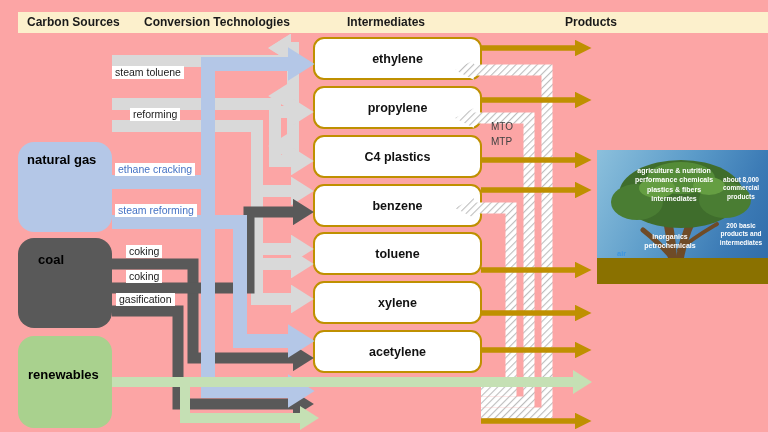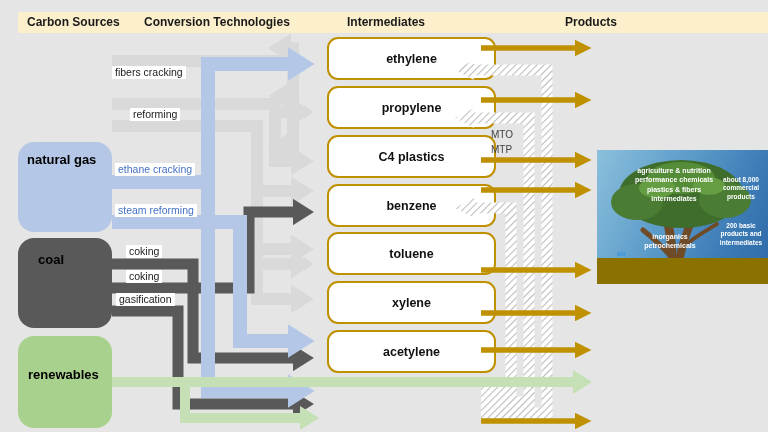--- a/index.html
+++ b/index.html
@@ -1,34 +1,34 @@
 <!DOCTYPE html>
 <html><head>
 <meta charset="utf-8">
 <style>
   html,body{margin:0;padding:0;background:#ffffff;}
-  #stage{position:relative;width:768px;height:432px;background:#e5e5e5;overflow:hidden;
+  #stage{position:relative;width:768px;height:432px;background:#fca5a5;overflow:hidden;
          font-family:"Liberation Sans",sans-serif;}
   
   .hdrband{position:absolute;left:18px;top:12px;width:750px;height:21px;background:#FCF0CC;}
   .hdr{position:absolute;top:15px;font-size:12px;font-weight:bold;color:#1a1a1a;}
   
   .srcbox{position:absolute;left:18px;width:94px;border-radius:16px;box-sizing:border-box;
           font-weight:bold;font-size:13px;color:#000;line-height:1.15;}
   
-  .ibox{position:absolute;left:327px;width:169px;height:43px;box-sizing:border-box;
+  .ibox{position:absolute;left:313px;width:169px;height:43px;box-sizing:border-box;
         background:#fff;border:2.5px solid #BF9000;border-radius:11px;
         display:flex;align-items:center;justify-content:center;
         font-weight:bold;font-size:12.5px;color:#111;z-index:1;text-align:center;}
   svg.flows{position:absolute;left:0;top:0;z-index:2;pointer-events:none;}
   
   .convlab{position:absolute;z-index:3;background:#ffffff;font-size:10.5px;color:#1a1a1a;
            padding:0 3px;line-height:13px;white-space:nowrap;}
   .convlab.blue{color:#4472C4;}
-  .routelab{position:absolute;z-index:3;font-size:10px;color:#404040;line-height:14px;margin-top:8px;}
+  .routelab{position:absolute;z-index:3;font-size:10px;color:#404040;line-height:14px;}
   
   #prodimg{position:absolute;left:597px;top:150px;width:186px;height:134px;z-index:4;
            background:linear-gradient(115deg,#8CC0DC 0%,#5B9BC9 40%,#3B7AB5 70%,#2B66A4 100%);
            overflow:hidden;}
   #prodimg .txt{position:absolute;color:#fff;font-weight:bold;text-align:center;}
   .crowntxt{top:16px;left:14px;width:126px;font-size:7px;line-height:1.35;}
   .abouttxt{top:26px;left:121px;width:46px;font-size:6.5px;font-weight:bold;line-height:1.3;}
   .trunktxt{top:82px;left:26px;width:94px;font-size:7px;line-height:1.35;}
   .basictxt{top:72px;left:121px;width:46px;font-size:6.5px;font-weight:bold;line-height:1.3;}
   .airtxt{position:absolute;top:99px;left:20px;color:#3D96DF;font-weight:bold;font-size:7.5px;}
@@ -149,21 +149,21 @@
       <path d="M481,100 L575,100" marker-end="url(#ah-gold)"></path>
       <path d="M481,160 L575,160" marker-end="url(#ah-gold)"></path>
       <path d="M481,190 L575,190" marker-end="url(#ah-gold)"></path>
       <path d="M481,270 L575,270" marker-end="url(#ah-gold)"></path>
       <path d="M481,313 L575,313" marker-end="url(#ah-gold)"></path>
       <path d="M481,350 L575,350" marker-end="url(#ah-gold)"></path>
       <path d="M481,421 L575,421" marker-end="url(#ah-gold)"></path>
     </g>
   </svg>
 
-  <div class="convlab" style="left:112px;top:66px">fibers cracking</div>
+  <div class="convlab" style="left:112px;top:66px">steam toluene</div>
   <div class="convlab" style="left:130px;top:108px">reforming</div>
   <div class="convlab blue" style="left:115px;top:163px">ethane cracking</div>
   <div class="convlab blue" style="left:115px;top:204px">steam reforming</div>
   <div class="convlab" style="left:126px;top:245px">coking</div>
   <div class="convlab" style="left:126px;top:270px">coking</div>
   <div class="convlab" style="left:116px;top:293px">gasification</div>
 
   <div class="routelab" style="left:491px;top:120px">MTO</div>
   <div class="routelab" style="left:491px;top:135px">MTP</div>
 

